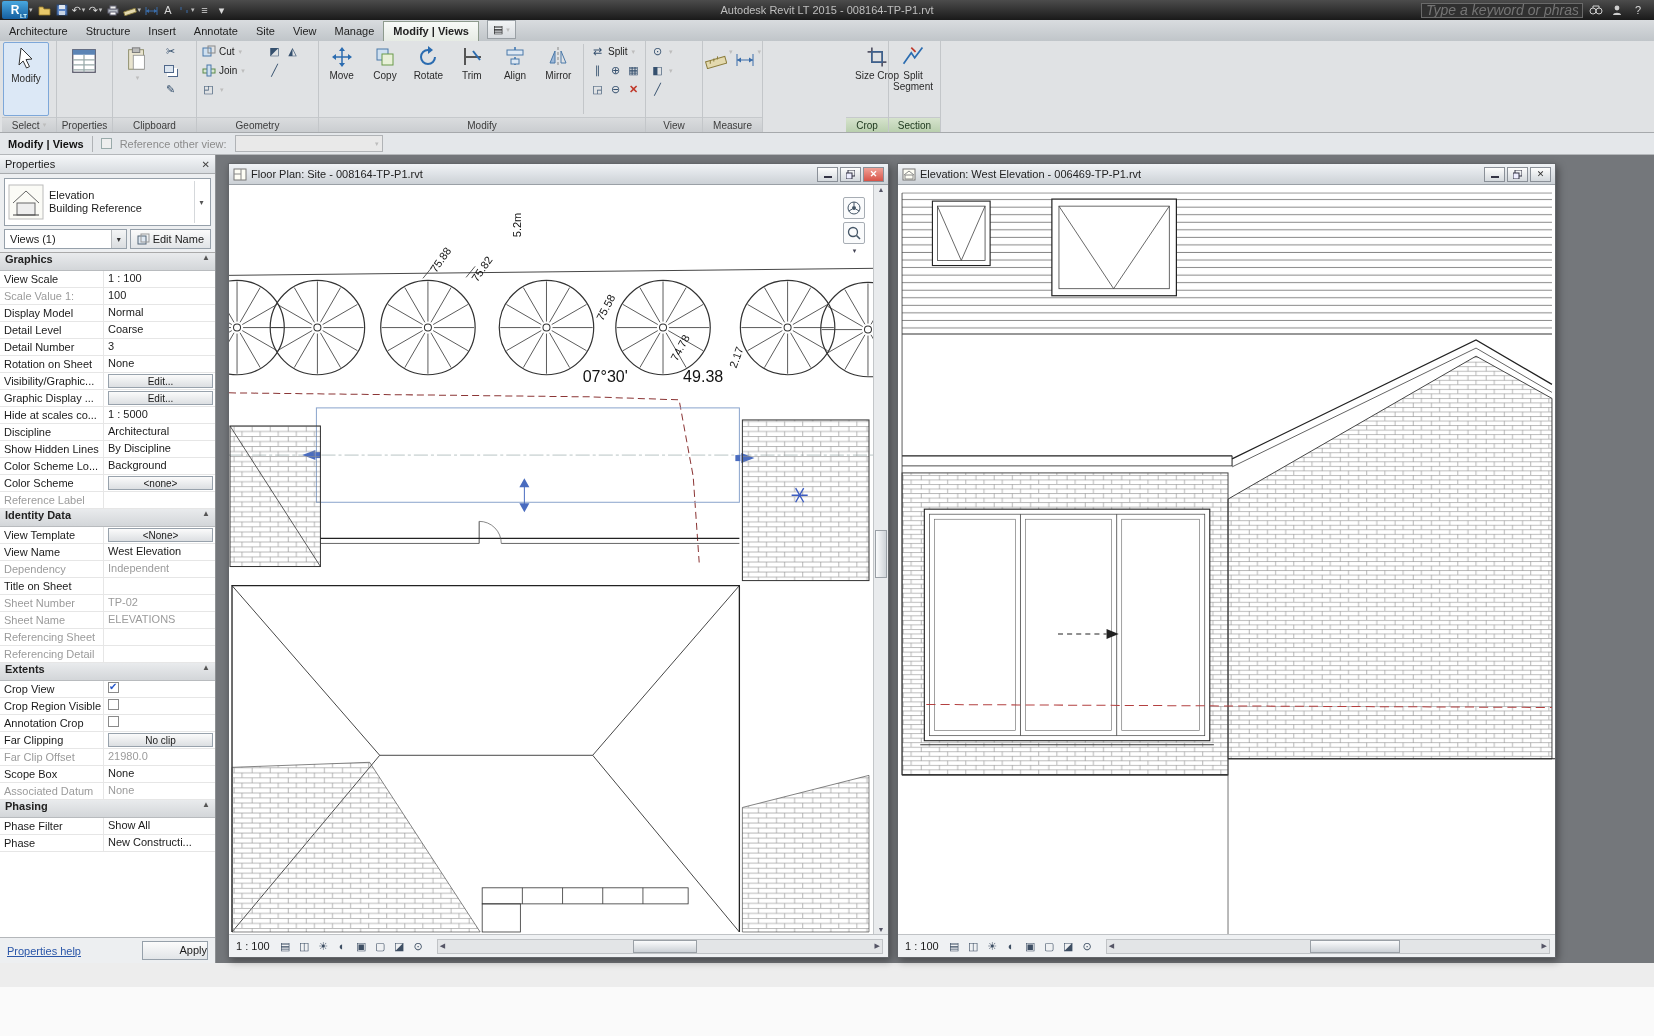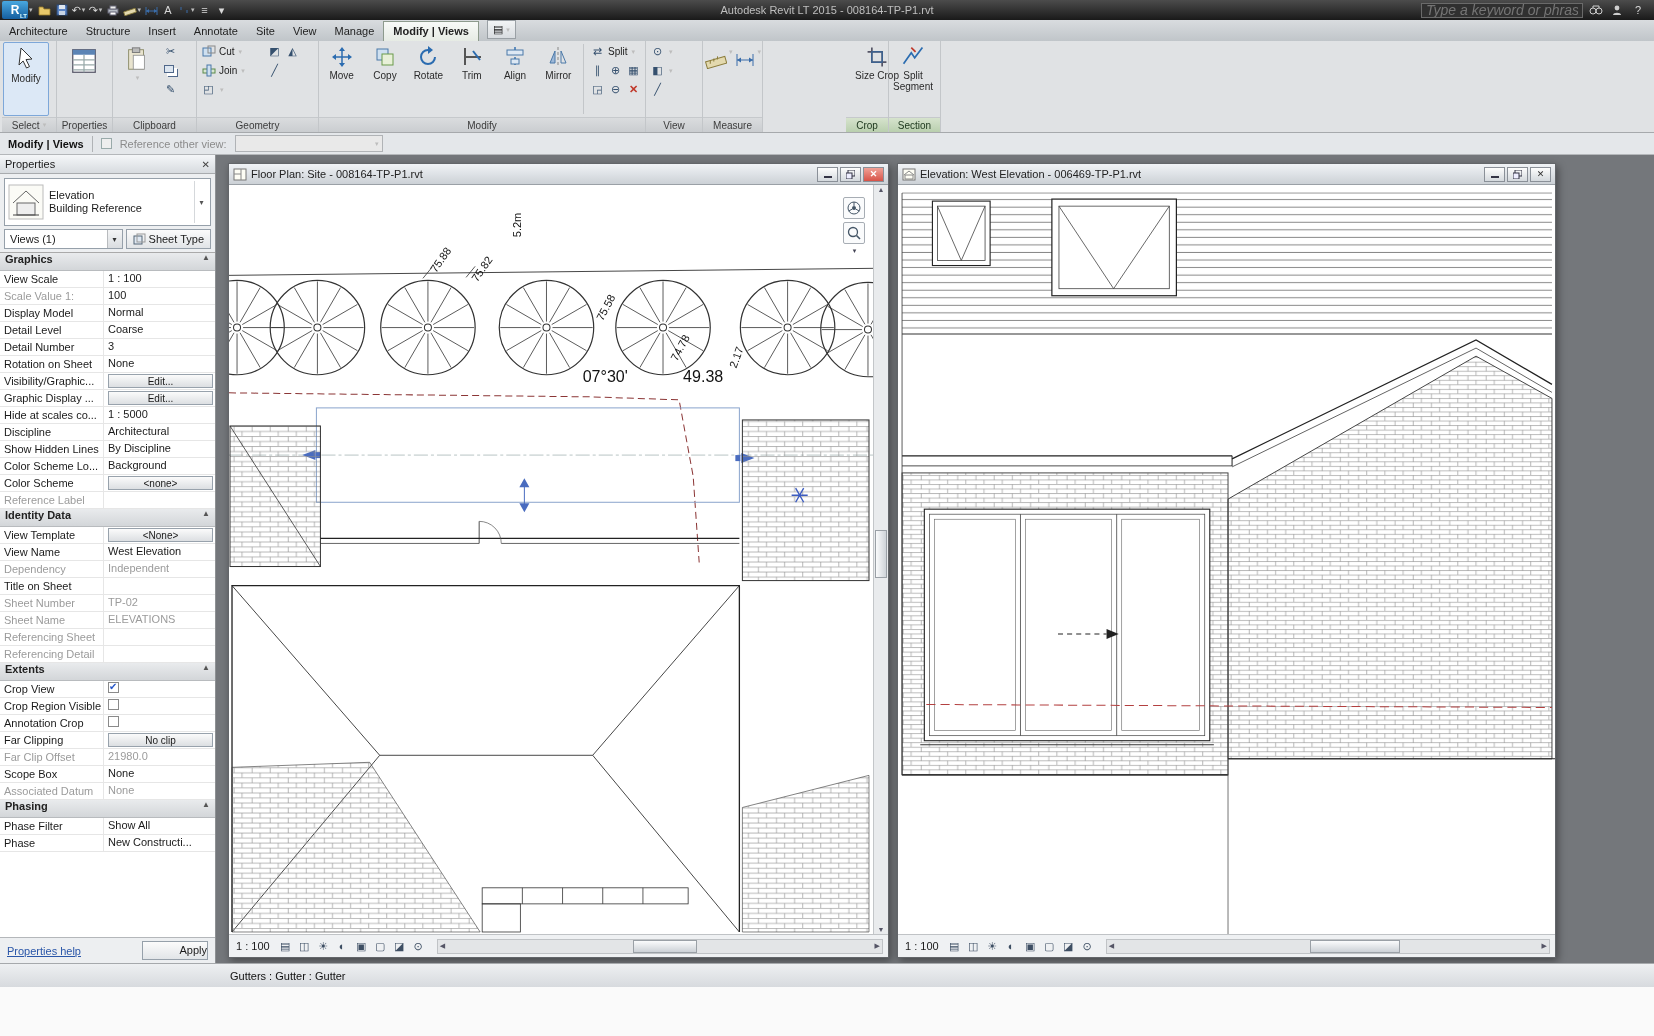--- a/index.html
+++ b/index.html
@@ -461,21 +461,21 @@
     <div class="viewsrow">
       <div class="combo">
         <span>Views (1)</span>
         <span class="dd2">▾</span>
       </div>
       <div class="etbtn">
         <svg width="13" height="12" viewBox="0 0 13 12">
             <rect x="1" y="3" width="8" height="8" fill="#dfe8f2" stroke="#567"></rect>
             <rect x="4" y="1" width="8" height="8" fill="none" stroke="#999"></rect>
           </svg>
-        <span>Sheet Type</span>
+        <span>Edit Name</span>
       </div>
     </div>
 
     <div class="pgrid">
 
       <div class="pcat">
           <span>Graphics</span>
           <span class="chev">▲</span>
         </div>
       <div class="prow">
@@ -894,18 +894,15 @@
         <span class="vbi">⊙</span>
         <div class="hscroll">
           <span>◀</span>
           <div class="hthumb" style="left:46%;width:90px"></div>
           <span>▶</span>
         </div>
       </div>
     </div>
   </div>
 
-  <div class="statusbar">
-    <span>Gutters : Gutter : Gutter</span>
-  </div>
   <div class="bottomfill"></div>
 
 </div>
 
 </body></html>

